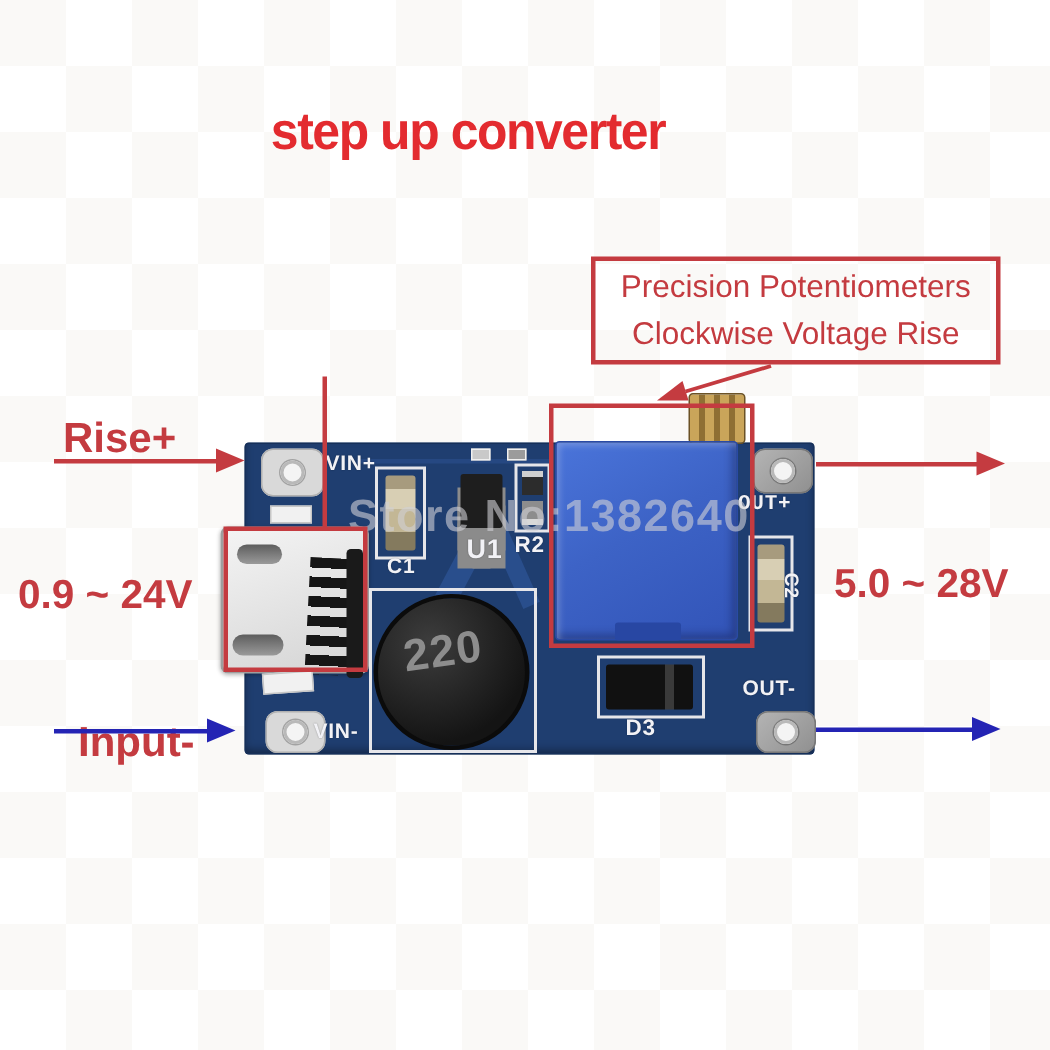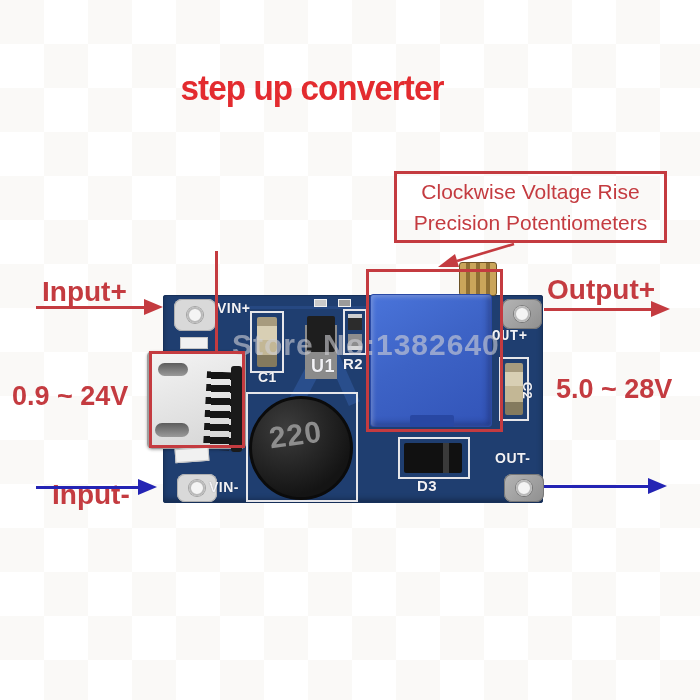--- a/index.html
+++ b/index.html
@@ -69,22 +69,22 @@
 </head>
 <body>
 
 <div class="stage">
 
   <div class="abs page-title">step up converter</div>
 
   <div class="abs red-vline" style="left:215px;top:251px;height:101px;"></div>
 
   <div class="abs callout-box" style="left:394px;top:171px;width:273px;height:72px;font-size:21px;line-height:1.5;">
+    <span>Precision Potentiometers</span>
     <span>Clockwise Voltage Rise</span>
-    <span>Precision Potentiometers</span>
   </div>
   <svg class="abs" style="left:434px;top:241px;z-index:50;" width="84" height="32" viewBox="0 0 84 32">
     <line x1="80" y1="3" x2="23" y2="20" stroke="#c43b40" stroke-width="2.6"></line>
     <polygon points="4,26 25,26 21,13" fill="#c43b40"></polygon>
   </svg>
 
   <div class="abs" style="inset:0;">
 
     <div class="abs pcb"></div>
 
@@ -158,35 +158,34 @@
     <div class="abs silk" style="left:209px;top:479px;">VIN-</div>
     <div class="abs silk" style="left:492px;top:328px;font-family:Liberation Mono, monospace;">OUT+</div>
     <div class="abs silk" style="left:495px;top:450px;">OUT-</div>
 
     <div class="abs watermark">Store No:1382640</div>
 
     <div class="abs red-outline" style="left:149px;top:351px;width:96px;height:97px;"></div>
     <div class="abs red-outline" style="left:366px;top:269px;width:137px;height:163px;"></div>
   </div>
 
-  <div class="abs ann" style="left:42px;top:276px;">Input+</div>
+  <div class="abs ann" style="left:42px;top:276px;">Rise+</div>
   <div class="abs harrow red" style="left:36px;top:299px;width:127px;">
     <div class="shaft"></div>
       <div class="head"></div>
   </div>
 
   <div class="abs ann" style="left:12px;top:381px;font-size:27px;">0.9 ~ 24V</div>
 
   <div class="abs ann" style="left:52px;top:479px;">Input-</div>
   <div class="abs harrow blue" style="left:36px;top:479px;width:121px;">
     <div class="shaft"></div>
       <div class="head"></div>
   </div>
 
-  <div class="abs ann" style="left:547px;top:274px;">Output+</div>
   <div class="abs harrow red" style="left:544px;top:301px;width:126px;">
     <div class="shaft"></div>
       <div class="head"></div>
   </div>
 
   <div class="abs ann" style="left:556px;top:374px;font-size:27px;">5.0 ~ 28V</div>
 
   <div class="abs harrow blue" style="left:544px;top:478px;width:123px;">
     <div class="shaft"></div>
       <div class="head"></div>

